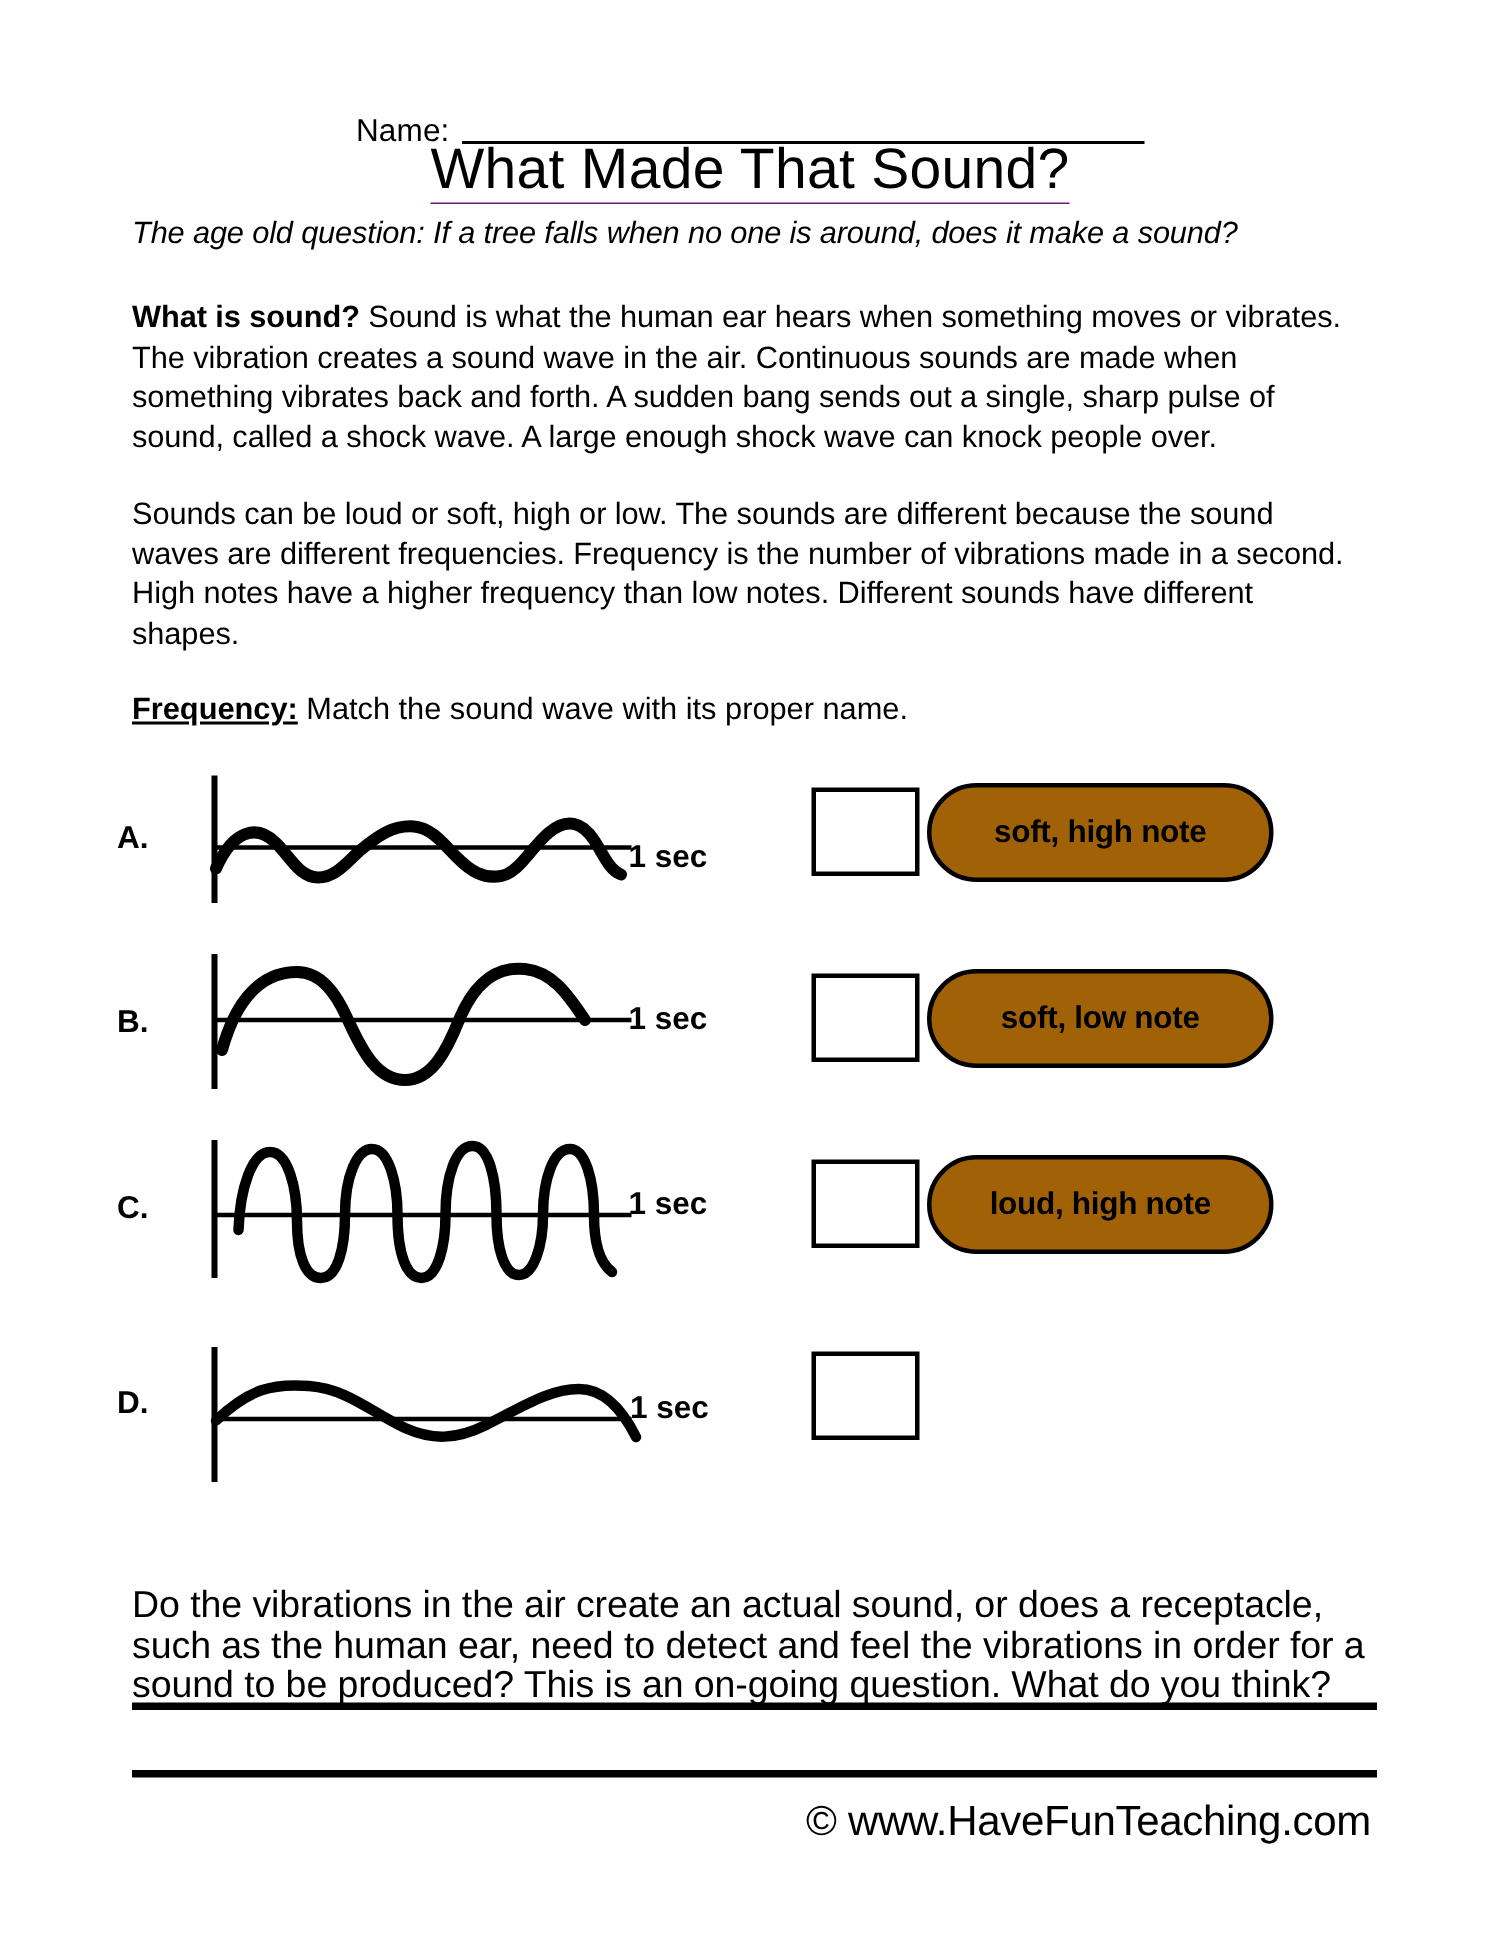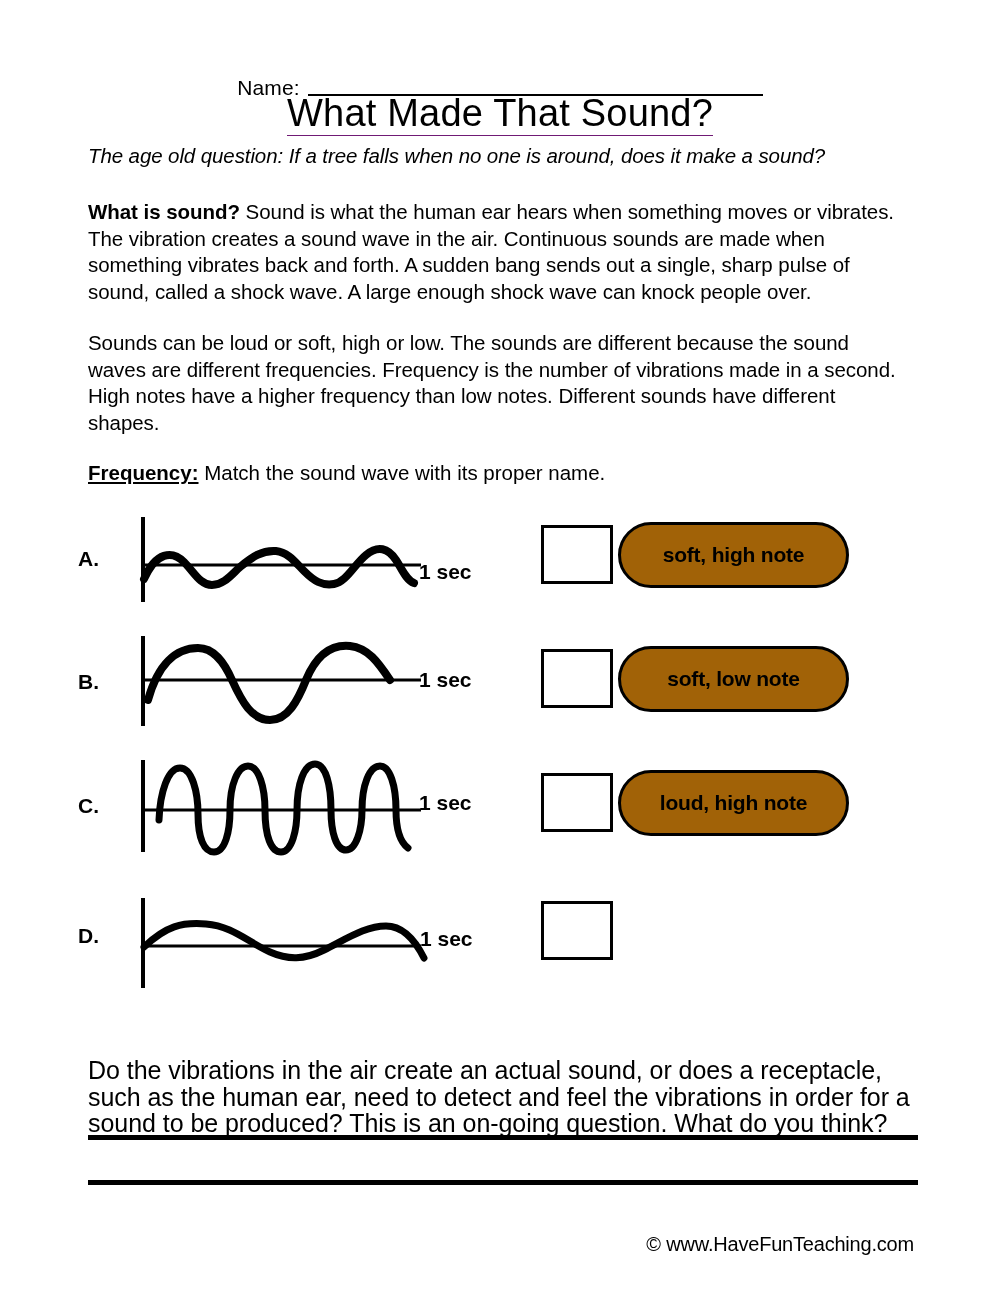--- a/index.html
+++ b/index.html
@@ -200,22 +200,22 @@
     height: 0;
     border-top: 5px solid #000;
   }
   #write-line-1 { top: 1135px; }
   #write-line-2 { top: 1180px; }
 
   
   .footer {
     position: absolute;
     right: 86px;
-    top: 1233px;
-    font-size: 20px;
+    top: 1198px;
+    font-size: 28px;
     letter-spacing: -0.2px;
     white-space: nowrap;
   }
 </style>
 </head>
 <body>
 
 <div class="page">
 
   <div class="name-row">

